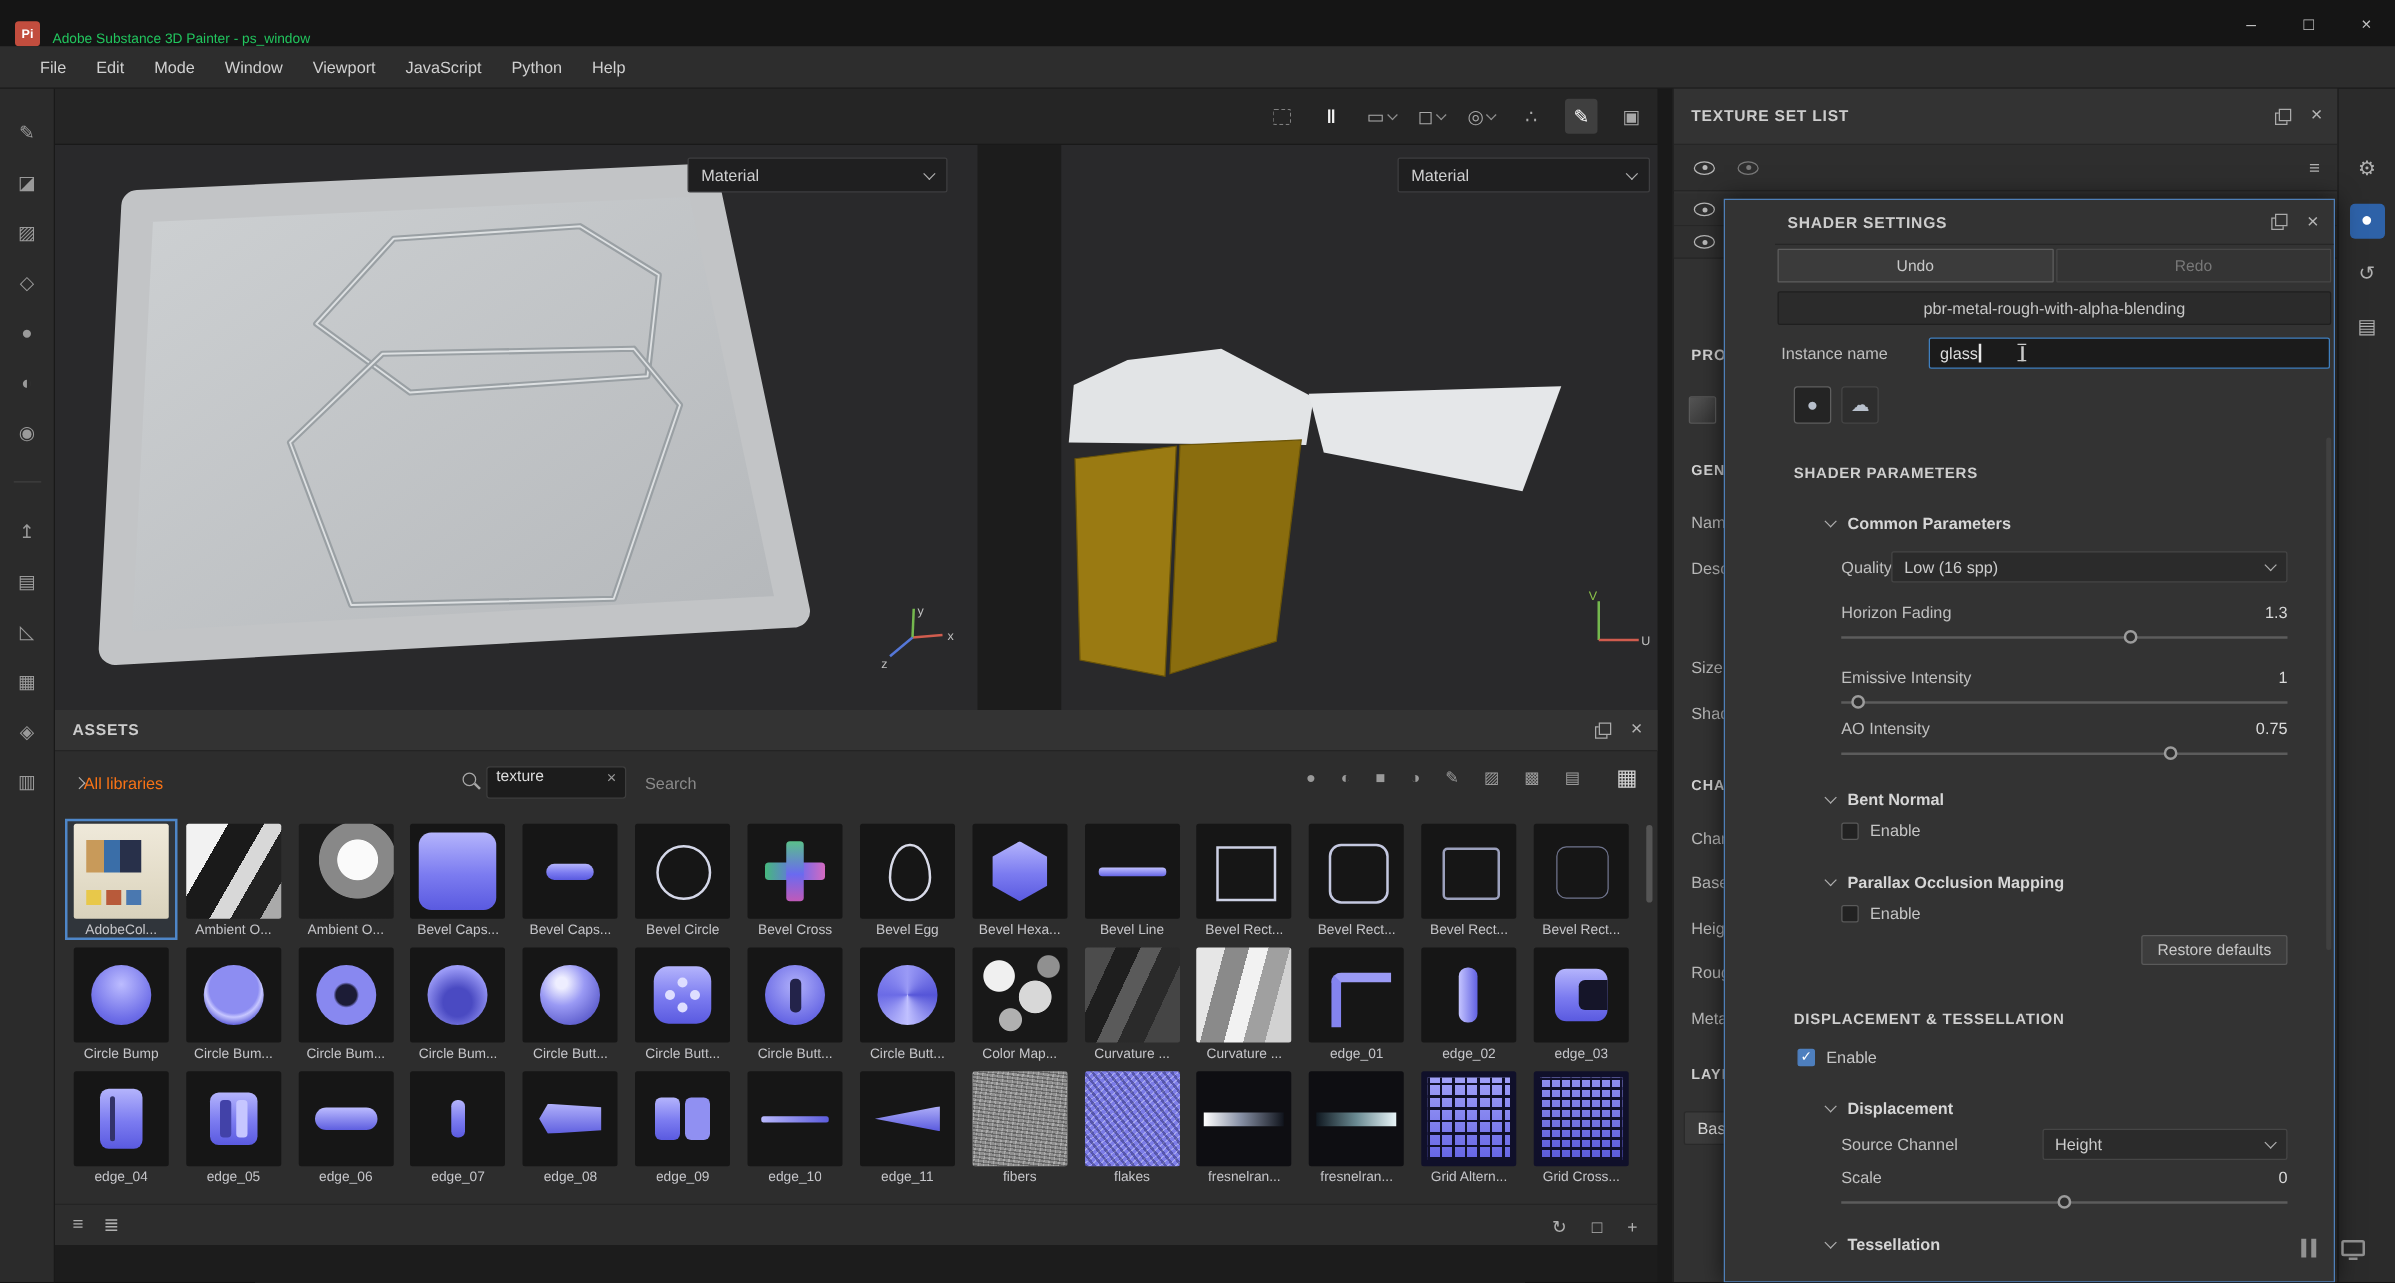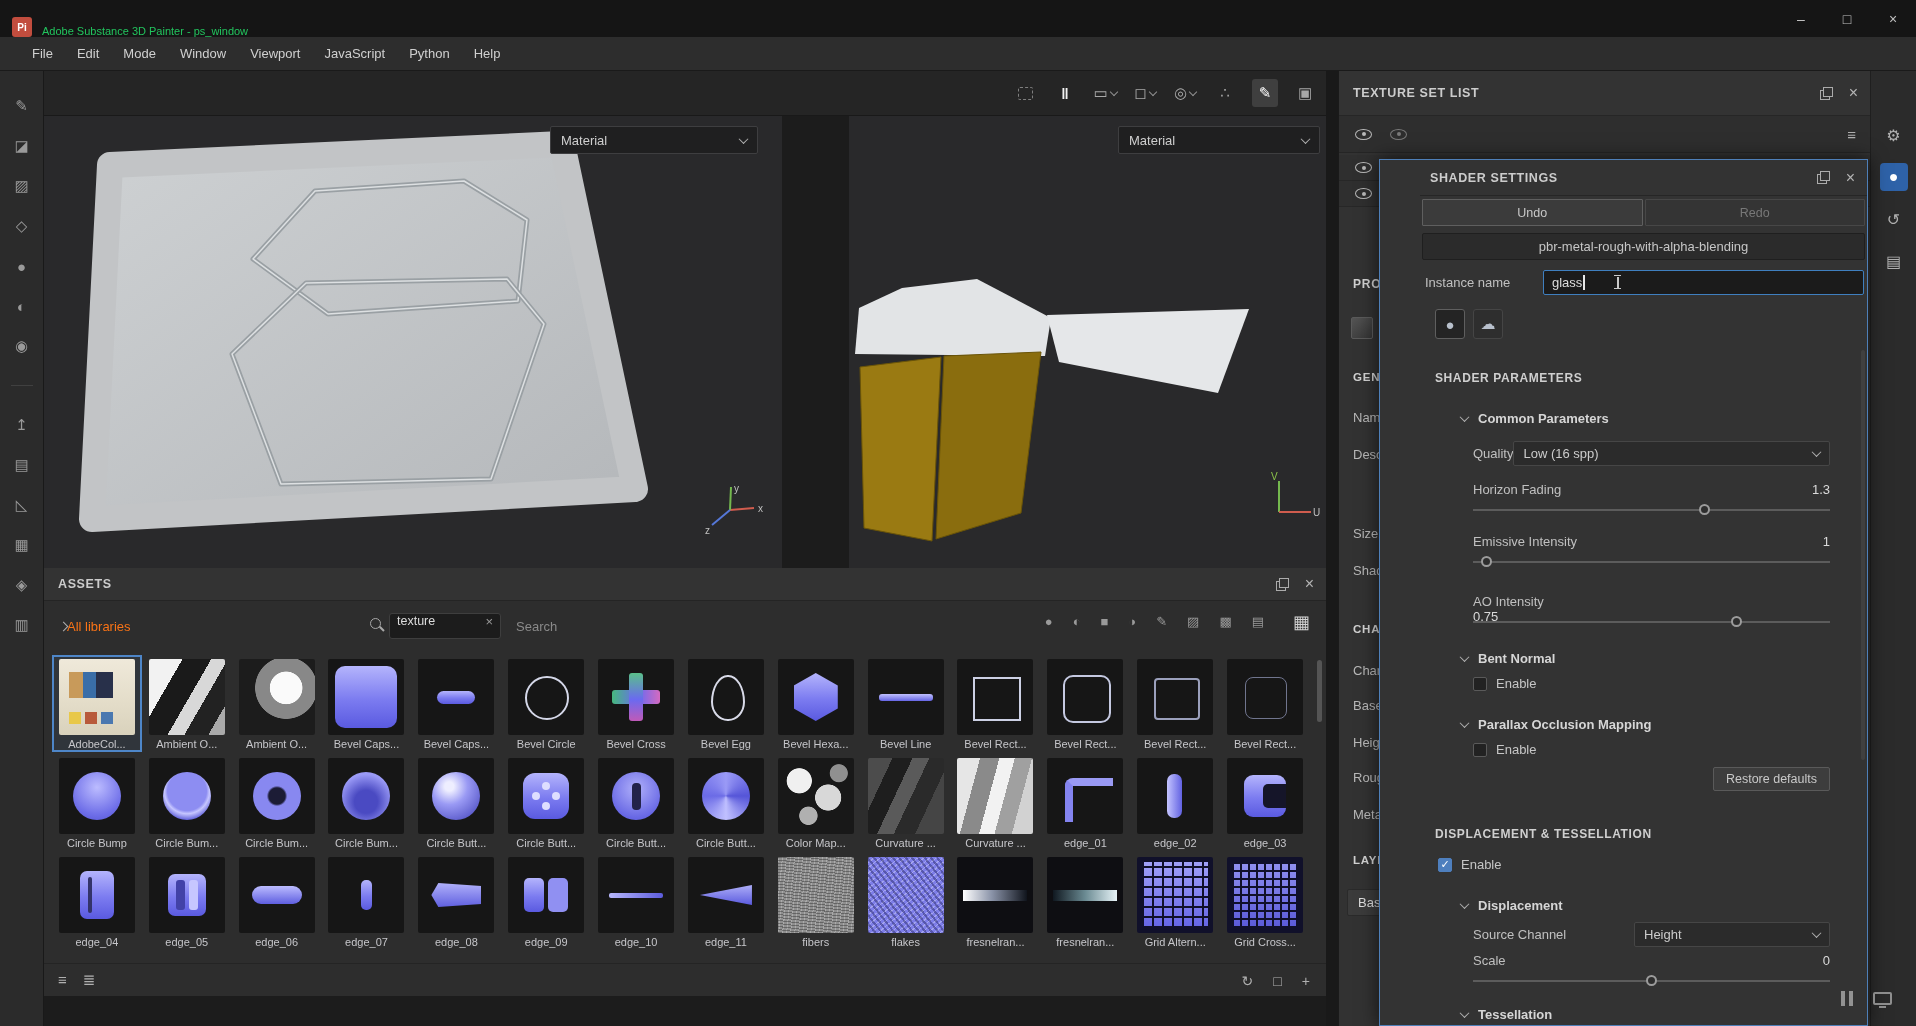--- a/index.html
+++ b/index.html
@@ -186,21 +186,21 @@
 .tabs-row{margin:14px 0 0 15px; display:flex; gap:8px;}
 .sd-tab{width:30px; height:30px; border:1px solid #454545; border-radius:3px; background:#2e2e2e; display:flex; align-items:center; justify-content:center; color:#b8c0cc; font-size:15px;}
 .sd-tab.active{background:#242424; border-color:#5f5f5f;}
 .sd-scroll{padding-left:15px;}
 .sect-header{font-size:12px; letter-spacing:.6px; font-weight:bold; color:#cfcfcf;}
 .sh1{margin-top:32px;} .sh2{margin-top:36px;}
 .group-row{display:flex; align-items:center; gap:10px; margin-left:26px; font-weight:bold; font-size:13px; color:#d6d6d6;}
 .mtA{margin-top:26px;} .mtB{margin-top:21px;} .mtC{margin-top:18px;}
 .p-row{display:flex; align-items:flex-start; margin:0 37px 0 38px; height:18px;}
 .p-row.withdd{align-items:center; height:26px;}
-.g14{margin-top:14px;} .g16{margin-top:16px;} .g12{margin-top:24px;flex-direction:column;} .g8{margin-top:8px;} .g6{margin-top:6px;}
+.g14{margin-top:14px;} .g16{margin-top:16px;} .g12{margin-top:5px;} .g8{margin-top:8px;} .g6{margin-top:6px;}
 .p-label{font-size:13px; color:#c0c0c0; flex:1;}
 .p-val{font-size:13px; color:#dadada;}
 .dd{height:25px; background:#2b2b2b; border:1px solid #464646; border-radius:2px; display:flex; align-items:center; padding:0 9px; font-size:13px; color:#cccccc;}
 .dd .chv-d{margin-left:auto;}
 .dd-lg{width:318px;} .dd-sm{width:196px;}
 .slider{position:relative; height:16px; margin:2px 37px 0 38px;}
 .slider::before{content:""; position:absolute; left:0; right:0; top:7px; height:2px; background:#5c5c5c;}
 .handle{position:absolute; top:2px; width:11px; height:11px; border-radius:50%; background:#2e2e2e; border:2px solid #9c9c9c; margin-left:-6px;}
 .check-row{display:flex; align-items:center; gap:9px; margin:10px 0 0 38px; font-size:13px; color:#c6c6c6;}
 .check-row.root{margin-left:3px; margin-top:16px;}

